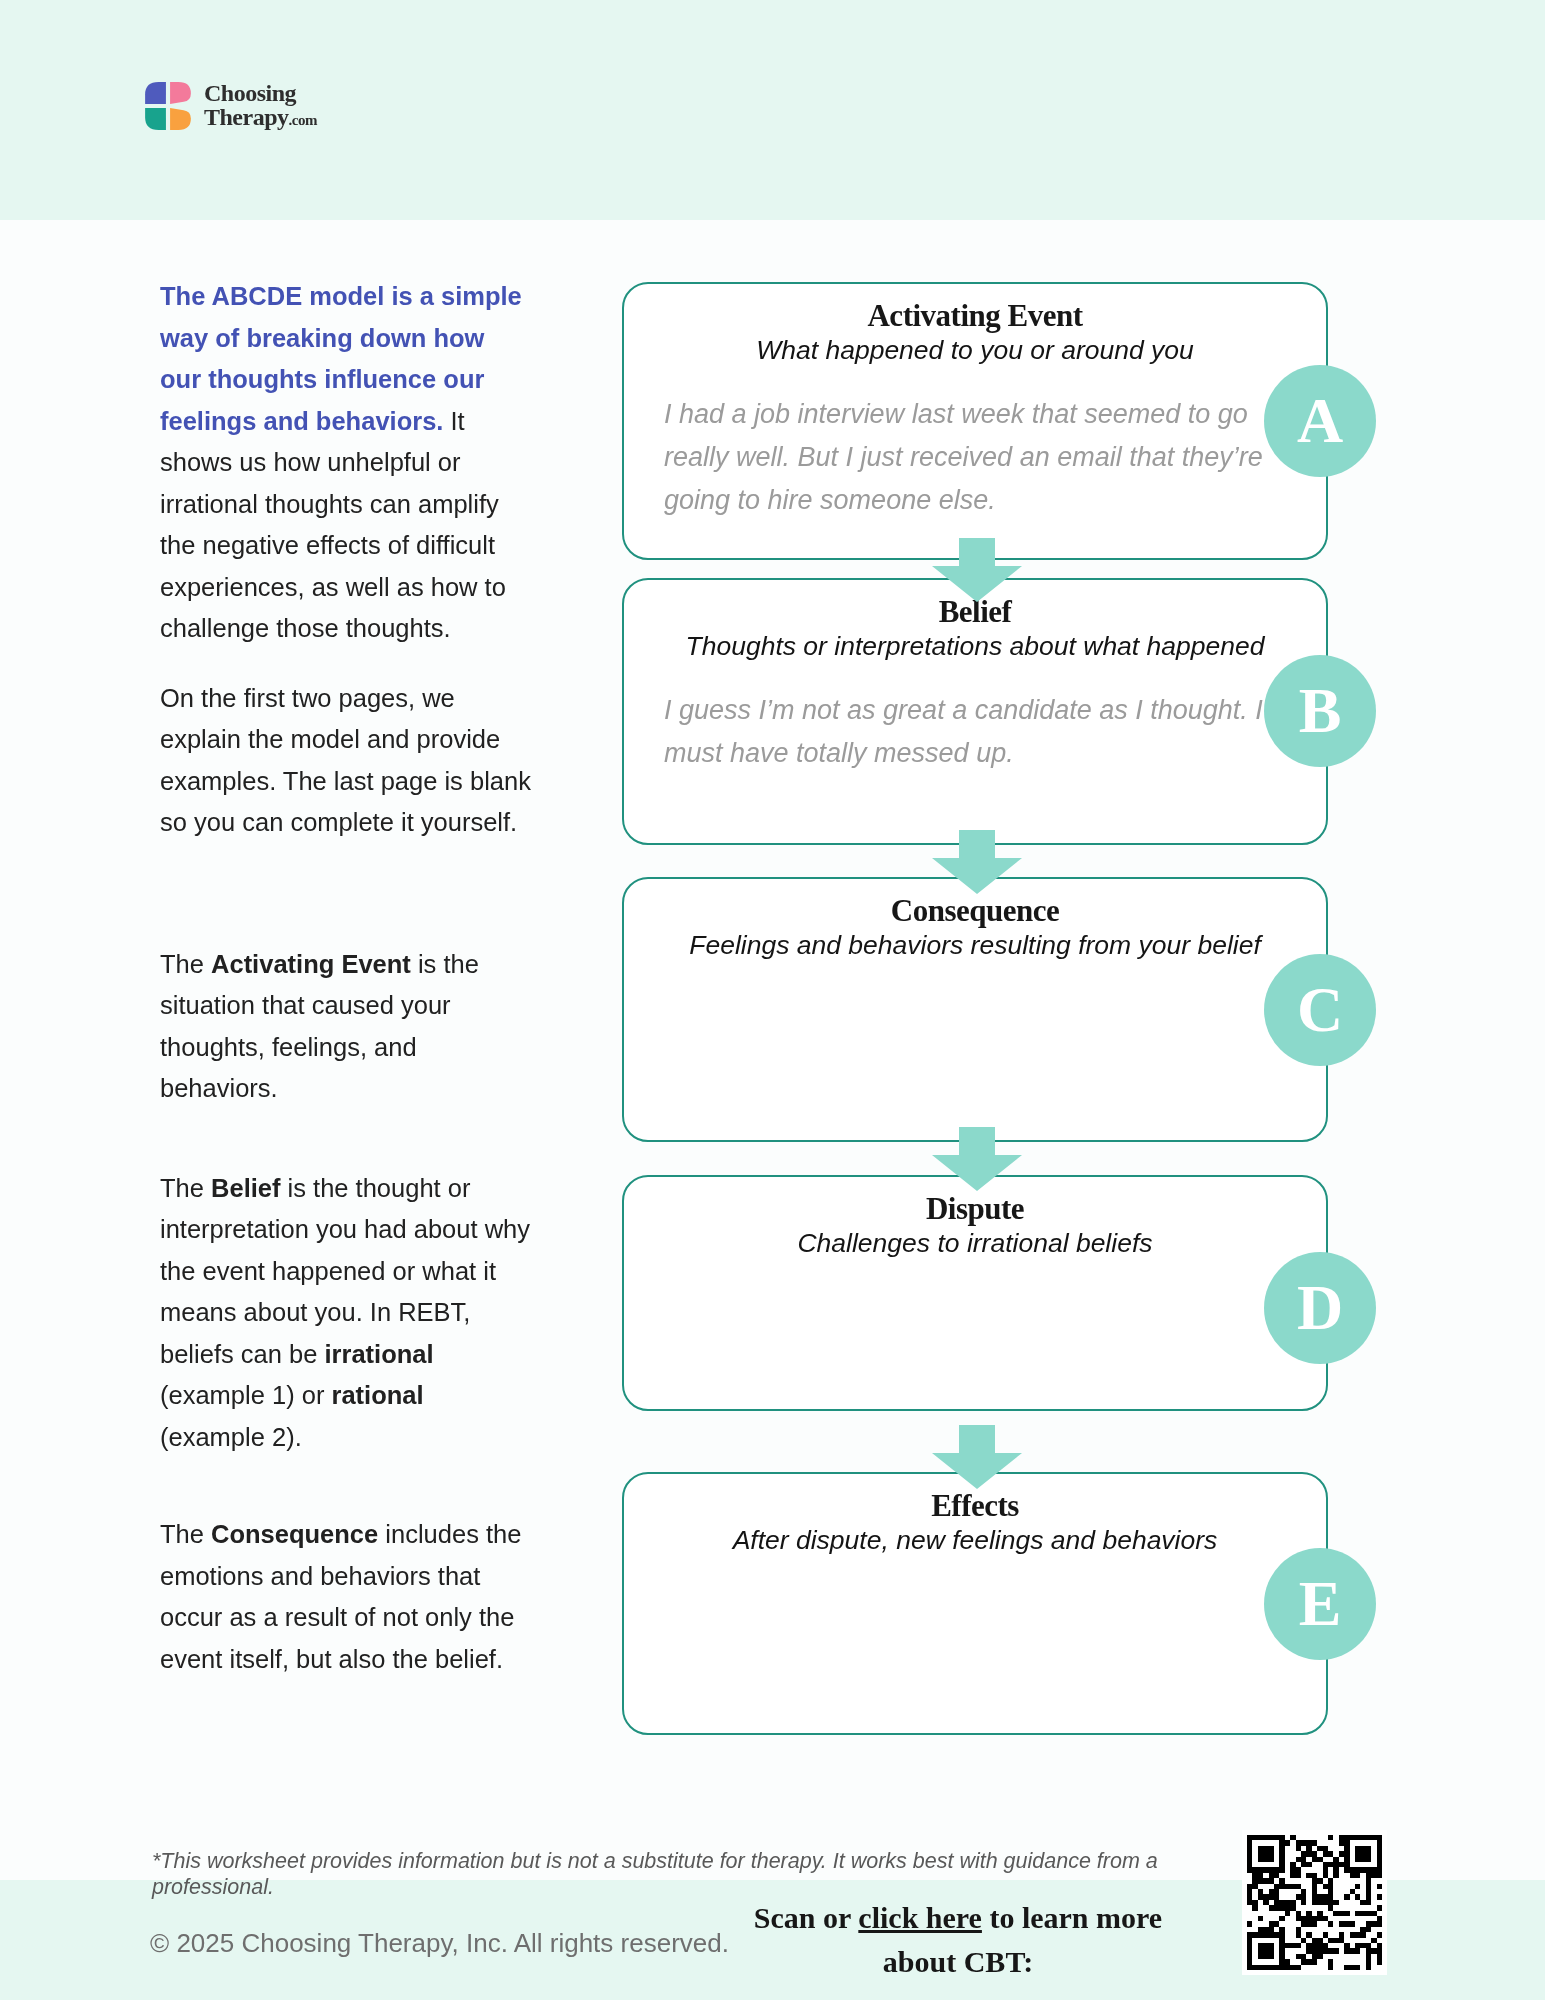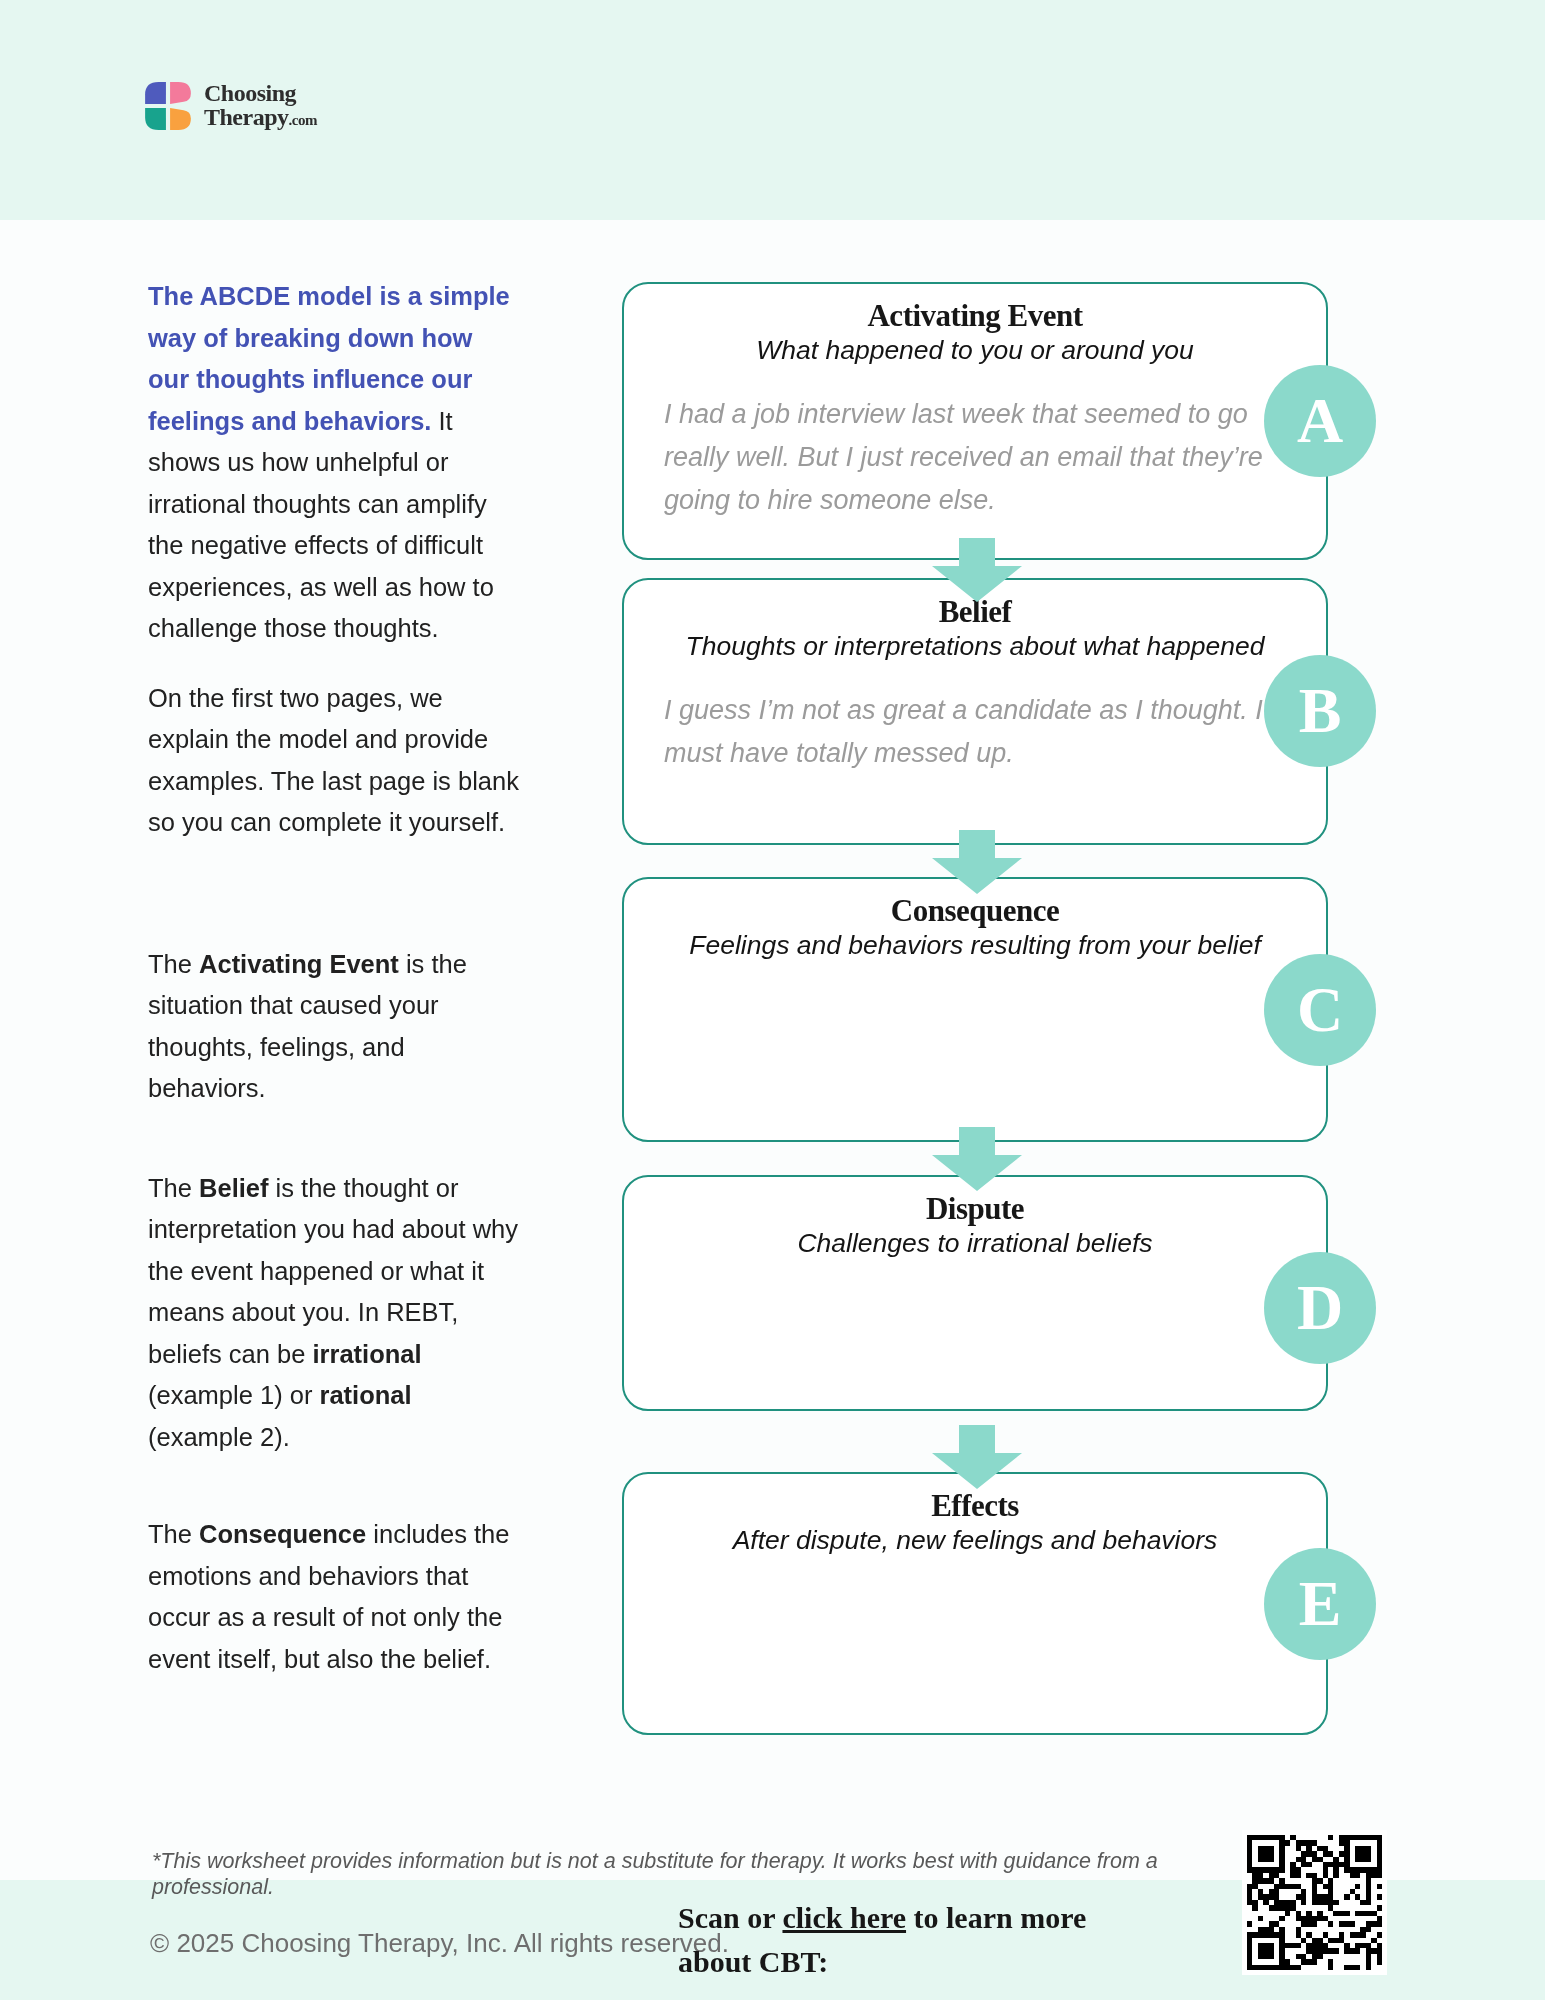--- a/index.html
+++ b/index.html
@@ -28,21 +28,21 @@
   }
   .logo-text .com{font-size:15px;}
   .page-title{
     position:absolute;left:0;right:0;top:36px;margin:0;
     text-align:center;
     font-family:"Liberation Serif",serif;
     font-weight:bold;font-size:78px;letter-spacing:-2px;color:#161616;
   }
   
   .intro-col{
-    position:absolute;left:148px;top:276px;width:372px;
+    position:absolute;left:160px;top:276px;width:372px;
     font-size:25.5px;line-height:41.5px;color:#212121;
   }
   .intro-col p{margin:0;}
   .p2{margin-top:28px !important;}
   .p3{margin-top:100px !important;}
   .p4{margin-top:58px !important;}
   .p5{margin-top:56px !important;}
   .seg-normal{font-weight:normal;}
   .seg-bold{font-weight:bold;}
   .seg-bold-blue{font-weight:bold;color:#4352b4;}
@@ -84,21 +84,21 @@
   .disclaimer{
     position:absolute;left:152px;top:1848px;width:1090px;
     font-style:italic;font-size:21.5px;line-height:26px;color:#595959;
   }
   .copyright{
     position:absolute;left:150px;top:1928px;
     font-size:26px;color:#6e6e6e;
   }
   .scan-cta{
     position:absolute;right:307px;top:1896px;width:560px;
-    text-align:left;
+    text-align:center;
     font-family:"Liberation Serif",serif;font-weight:bold;
     font-size:30px;line-height:44px;color:#171717;
   }
   .scan-cta a{color:#171717;text-decoration:underline;cursor:pointer;}
   .qr{
     position:absolute;left:1242px;top:1830px;width:145px;height:145px;
     background:#ffffff;padding:5px;box-sizing:border-box;z-index:4;
     display:grid;
     grid-template-columns:repeat(25,1fr);
     grid-template-rows:repeat(25,1fr);

